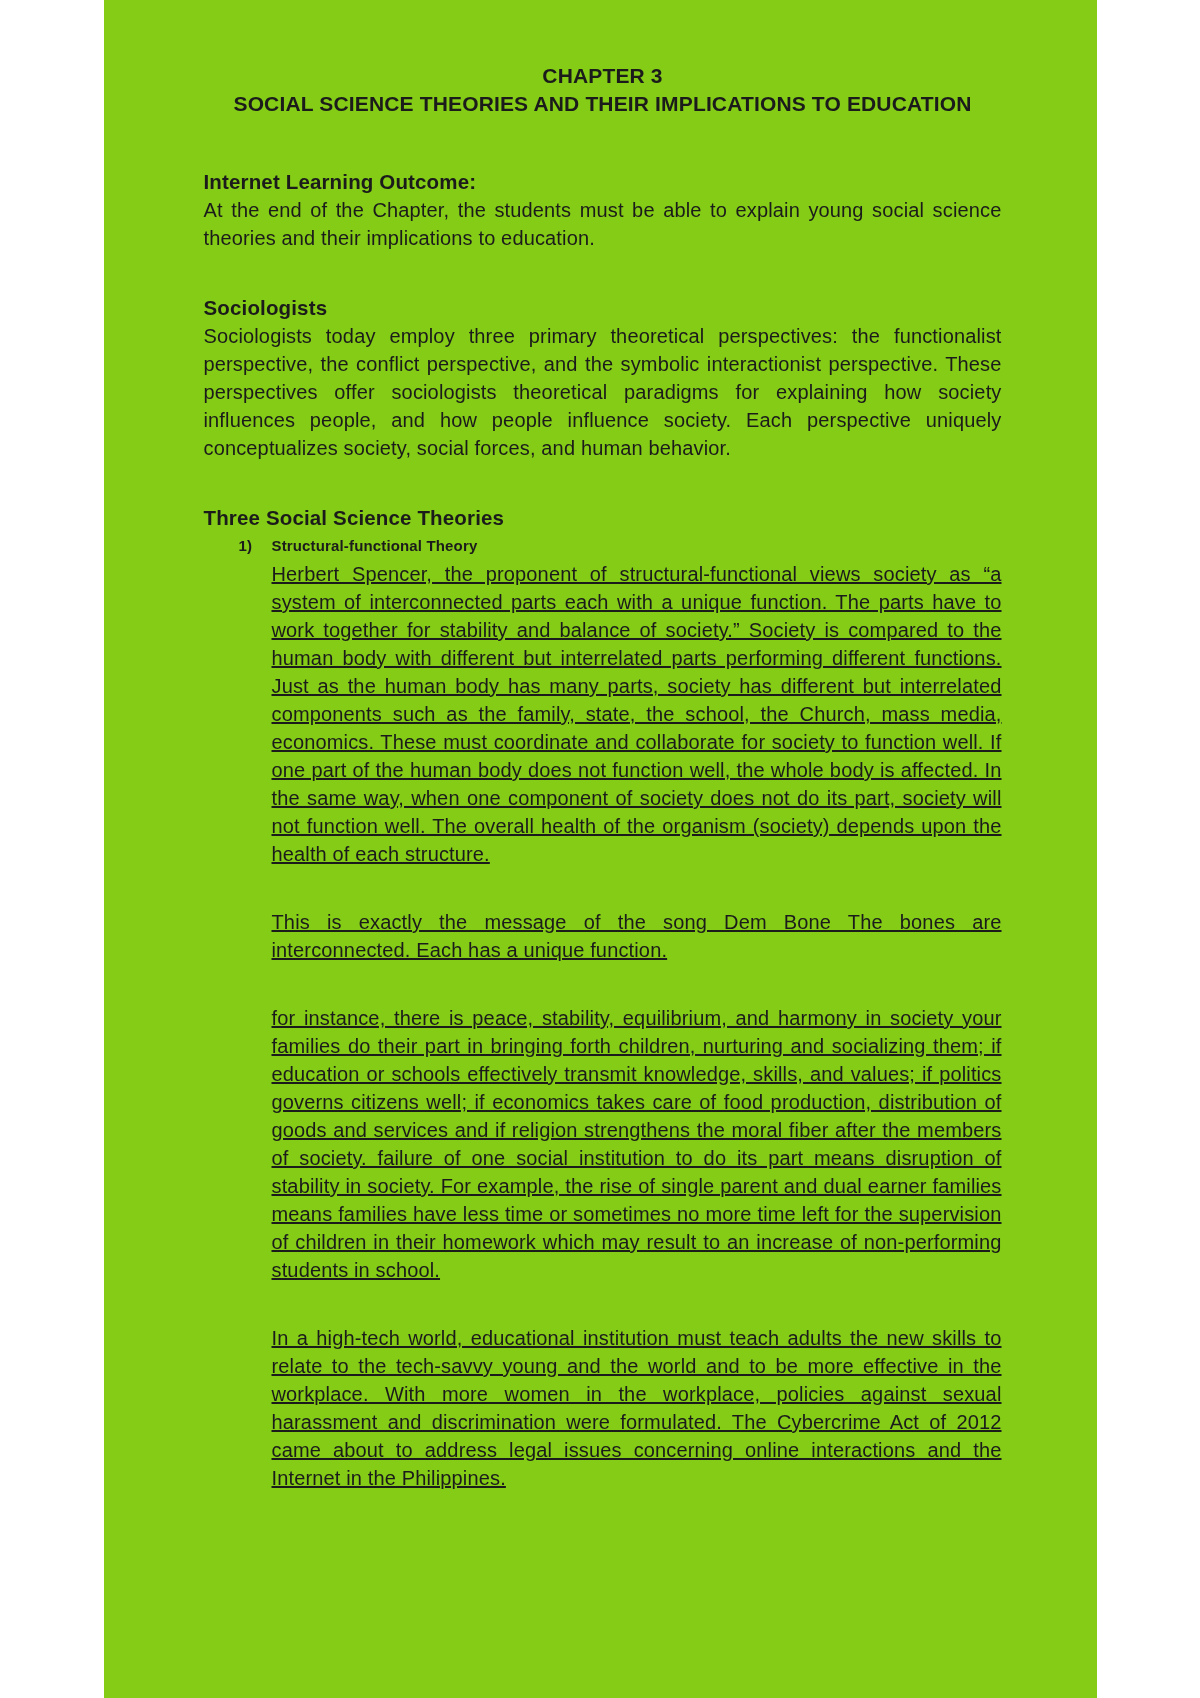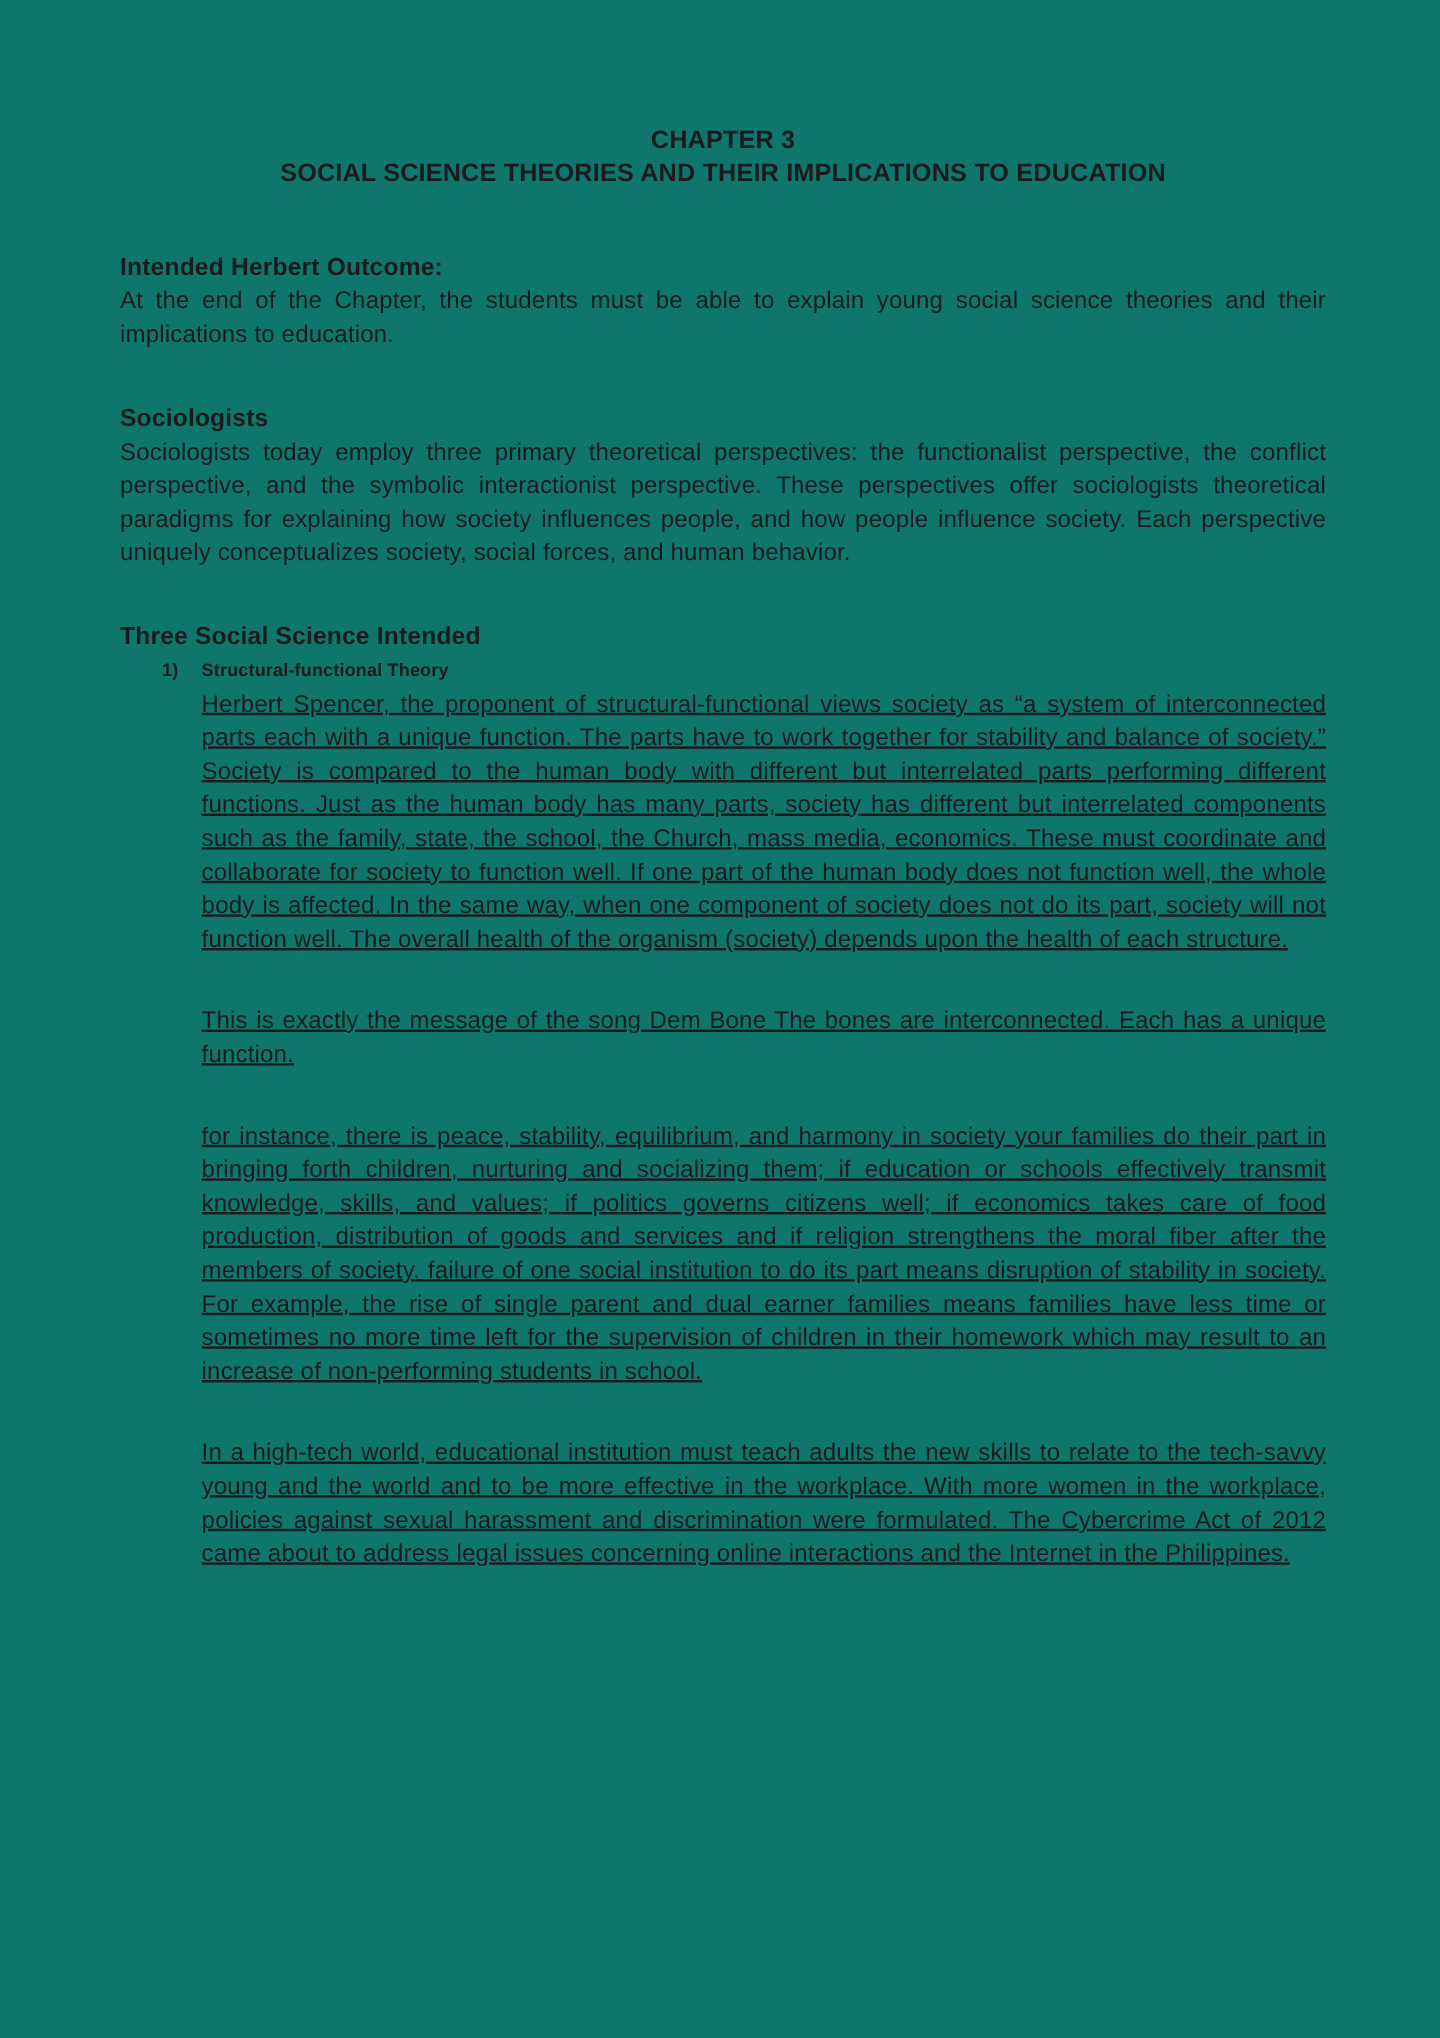--- a/index.html
+++ b/index.html
@@ -2,26 +2,26 @@
 <html><head>
 <meta charset="utf-8">
 <style>
   html, body {
     margin: 0;
     padding: 0;
     background: #ffffff;
   }
   .page {
     position: relative;
-    width: 1200px;
+    width: 993px;
     height: 1698px;
     margin: 0 auto;
-    background: #0f766e;
+    background: #84cc16;
     box-sizing: border-box;
-    padding: 103px 95px 0 100px;
+    padding: 62px 95px 0 100px;
     font-family: "Liberation Sans", "DejaVu Sans", sans-serif;
     color: #1b1b1b;
     font-size: 20px;
     line-height: 28px;
     letter-spacing: 0.15px;
     overflow: hidden;
   }
   .doc-title {
     text-align: center;
     font-weight: bold;
@@ -66,31 +66,31 @@
 <body>
 
 <div class="page">
 
   <header class="doc-title">
     <div>CHAPTER 3</div>
     <div>SOCIAL SCIENCE THEORIES AND THEIR IMPLICATIONS TO EDUCATION</div>
   </header>
 
   <section class="section first">
-    <div class="heading">Intended Herbert Outcome:</div>
+    <div class="heading">Internet Learning Outcome:</div>
     <p class="body-text">At the end of the Chapter, the students must be able to explain young social science theories and their implications to education.</p>
   </section>
 
   <section class="section">
     <div class="heading">Sociologists</div>
     <p class="body-text">Sociologists today employ three primary theoretical perspectives: the functionalist perspective, the conflict perspective, and the symbolic interactionist perspective. These perspectives offer sociologists theoretical paradigms for explaining how society influences people, and how people influence society. Each perspective uniquely conceptualizes society, social forces, and human behavior.</p>
   </section>
 
   <section class="section">
-    <div class="heading">Three Social Science Intended</div>
+    <div class="heading">Three Social Science Theories</div>
 
     <div>
       <div class="item-head">
         <span class="item-num">1)</span><span>Structural-functional Theory</span>
       </div>
 
       <p class="item-para">Herbert Spencer, the proponent of structural-functional views society as “a system of interconnected parts each with a unique function. The parts have to work together for stability and balance of society.” Society is compared to the human body with different but interrelated parts performing different functions. Just as the human body has many parts, society has different but interrelated components such as the family, state, the school, the Church, mass media, economics. These must coordinate and collaborate for society to function well. If one part of the human body does not function well, the whole body is affected. In the same way, when one component of society does not do its part, society will not function well. The overall health of the organism (society) depends upon the health of each structure.</p>
 
       <p class="item-para">This is exactly the message of the song Dem Bone The bones are interconnected. Each has a unique function.</p>
 

